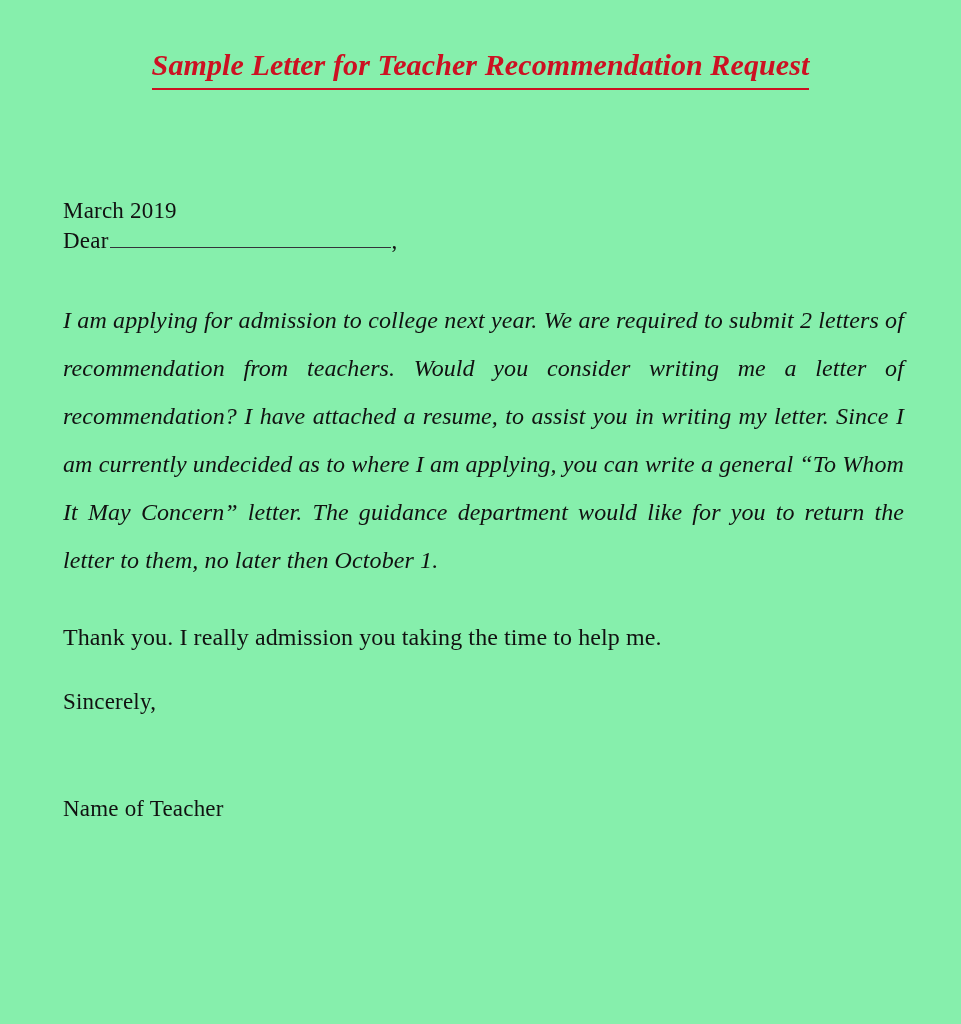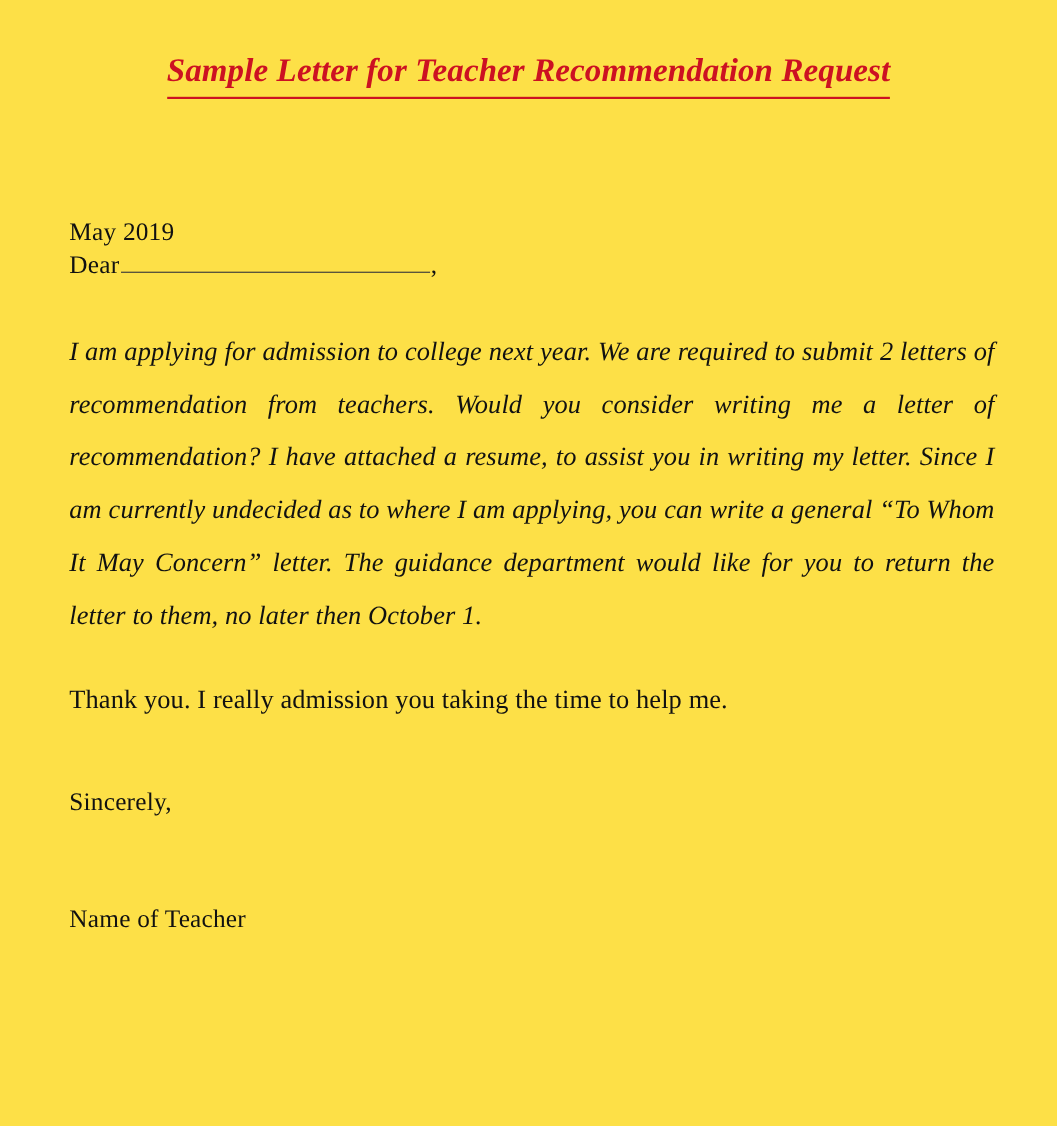--- a/index.html
+++ b/index.html
@@ -5,21 +5,21 @@
   html, body {
     margin: 0;
     padding: 0;
     background: #ffffff;
   }
 
   .page {
     position: relative;
     width: 961px;
     height: 1024px;
-    background: #fde047;
+    background: #86efac;
     overflow: hidden;
     font-family: "Liberation Serif", "DejaVu Serif", serif;
     box-sizing: border-box;
   }
 
   
   .title-wrap {
     position: absolute;
     left: 0;
     top: 48px;
@@ -86,21 +86,21 @@
 
   .thanks-par {
     margin-top: 30px;
     font-size: 24px;
     line-height: 47px;
     letter-spacing: 0.1px;
     white-space: nowrap;
   }
 
   .closing {
-    margin-top: 53px;
+    margin-top: 26px;
     font-size: 23px;
     line-height: 30px;
     letter-spacing: 0.2px;
   }
 
   .signature-name {
     margin-top: 77px;
     font-size: 23px;
     line-height: 30px;
     letter-spacing: 0.2px;
@@ -110,21 +110,21 @@
 <body>
 
 <div class="page">
 
   <div class="title-wrap">
     <span class="doc-title">Sample Letter for Teacher Recommendation Request</span>
   </div>
 
   <div class="letter">
 
-    <div class="date-line">May 2019</div>
+    <div class="date-line">March 2019</div>
 
     <div class="salutation">
       <span>Dear</span><span class="blank-rule"></span><span>,</span>
     </div>
 
     <p class="body-par">I am applying for admission to college next year. We are required to submit 2 letters of recommendation from teachers. Would you consider writing me a letter of recommendation? I have attached a resume, to assist you in writing my letter. Since I am currently undecided as to where I am applying, you can write a general  “To Whom It May Concern”  letter. The guidance department would like for you to return the letter to them, no later then October 1.</p>
 
     <p class="thanks-par">Thank you. I really admission you taking the time to help me.</p>
 
     <div class="closing">Sincerely,</div>

